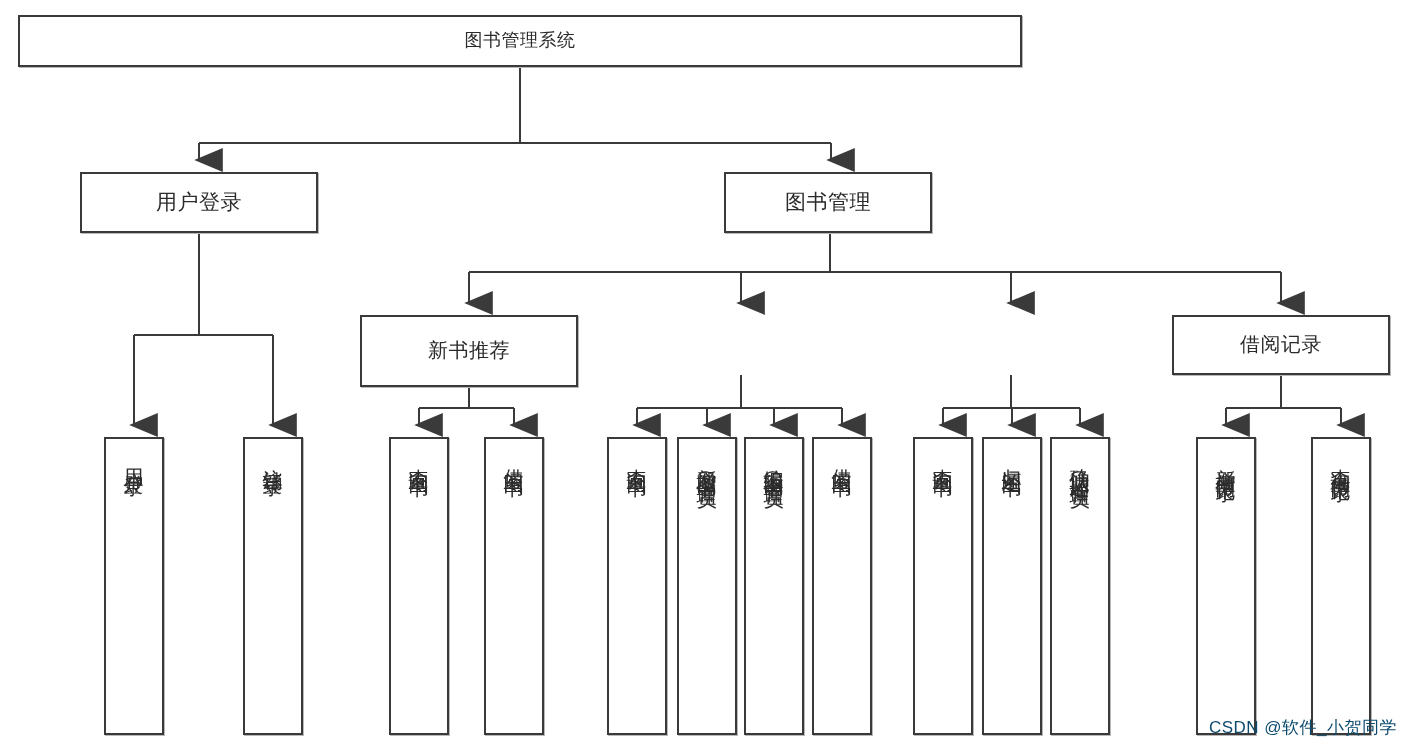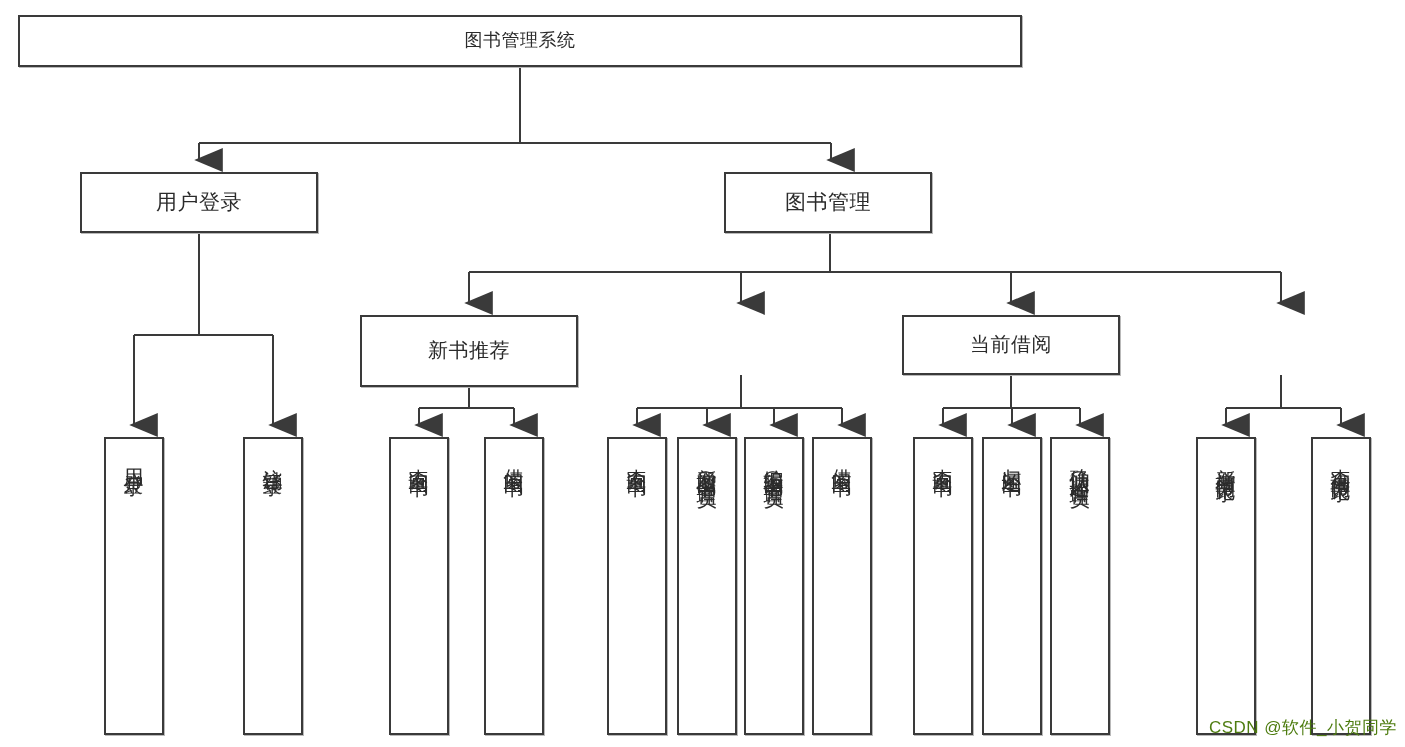--- a/index.html
+++ b/index.html
@@ -62,21 +62,21 @@
     letter-spacing: 3px;
     line-height: 1;
     white-space: nowrap;
     max-height: 100%;
   }
   .watermark {
     position: absolute;
     right: 8px;
     bottom: 8px;
     font-size: 17px;
-    color: #4d7c0f;
+    color: #0c4a6e;
     letter-spacing: 0.5px;
     z-index: 5;
     white-space: nowrap;
   }
 </style>
 </head>
 <body>
 
 <div id="diagram-root">
 
@@ -137,22 +137,22 @@
   <div class="node branch" id="n-l2-0" style="left: 80px; top: 172px; width: 238px; height: 61px;">
     <span class="node-label">用户登录</span>
   </div>
   <div class="node branch" id="n-l2-1" style="left: 712px; top: 172px; width: 208px; height: 61px; margin-left: 12px;">
     <span class="node-label">图书管理</span>
   </div>
 
   <div class="node section" id="n-l3-0" style="left: 360px; top: 315px; width: 218px; height: 72px;">
     <span class="node-label">新书推荐</span>
   </div>
-  <div class="node section" id="n-l3-2" style="left: 902px; top: 315px; width: 218px; height: 60px;">
-    <span class="node-label">当前借阅</span>
+  <div class="node section" id="n-l3-3" style="left: 1172px; top: 315px; width: 218px; height: 60px;">
+    <span class="node-label">借阅记录</span>
   </div>
 
   <div class="node leaf" id="n-leaf-0" style="left: 104px; top: 437px; width: 60px; height: 298px;">
     <span class="node-label">用户登录</span>
   </div>
   <div class="node leaf" id="n-leaf-1" style="left: 243px; top: 437px; width: 60px; height: 298px;">
     <span class="node-label">注销登录</span>
   </div>
   <div class="node leaf" id="n-leaf-2" style="left: 389px; top: 437px; width: 60px; height: 298px;">
     <span class="node-label">查询图书</span>

